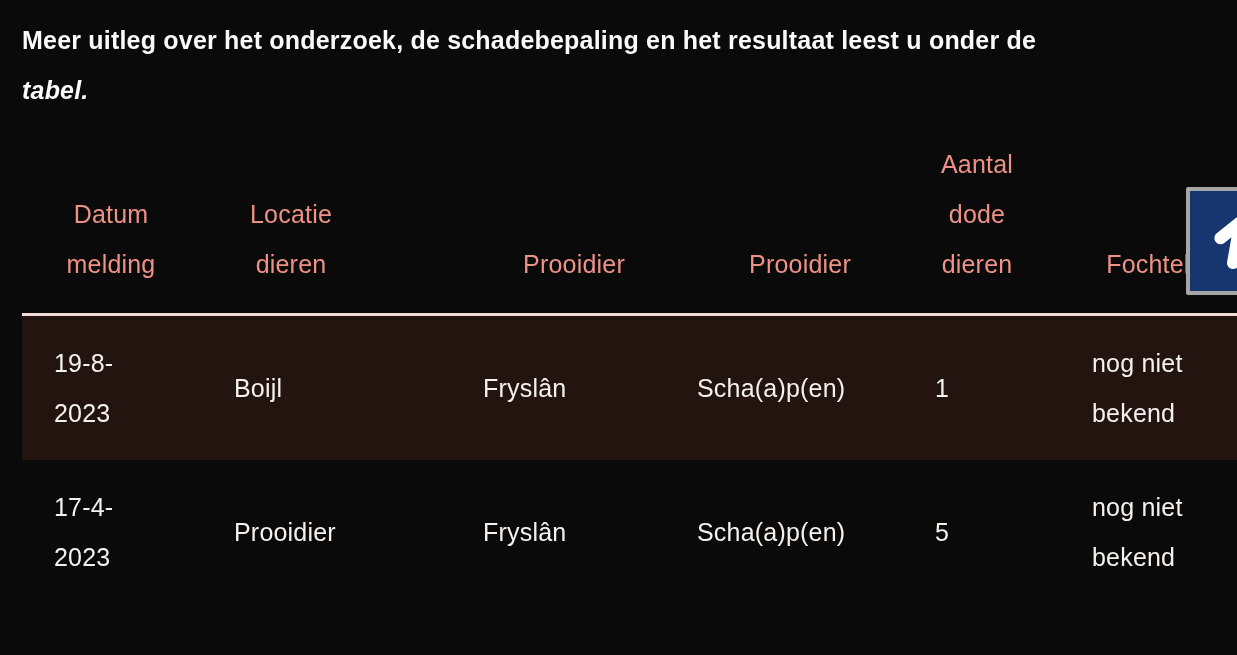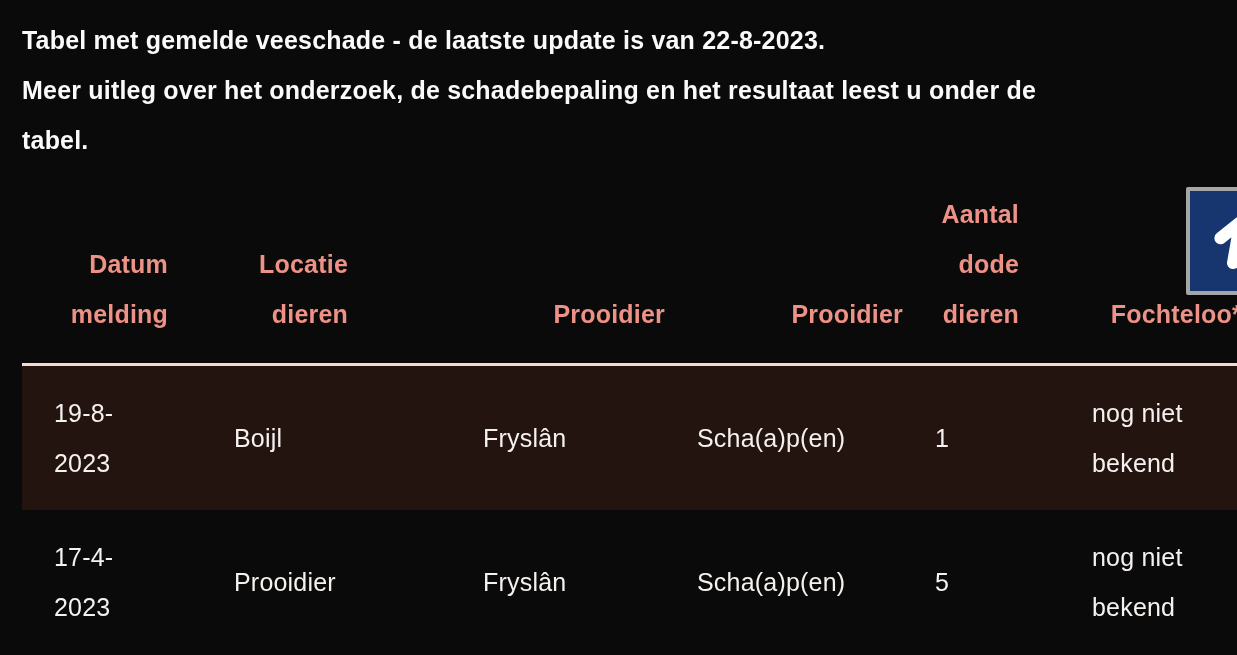--- a/index.html
+++ b/index.html
@@ -20,35 +20,35 @@
   }
   
   .intro p {
     margin: 0;
     font-size: 25px;
     font-weight: 700;
     line-height: 50px;
     color: #fafafa;
     letter-spacing: 0.2px;
   }
-  .intro .block { display: block; }
+  .intro .block { display: block; font-style: italic; }
 
   
   table.veeschade {
     margin-top: 20px;
     width: 1220px;
     border-collapse: collapse;
     table-layout: fixed;
   }
   th {
     color: #ee9186;
-    font-weight: 700;
+    font-weight: 400;
     font-size: 25px;
     line-height: 50px;
-    text-align: right;
+    text-align: center;
     vertical-align: bottom;
     padding: 4px 0 24px 32px;
     border-bottom: 3px solid #f2dbd5;
     letter-spacing: 0.2px;
   }
   td {
     color: #f5f1ef;
     font-weight: 400;
     font-size: 25px;
     line-height: 50px;
@@ -81,21 +81,20 @@
     padding: 0;
   }
   .totop svg { transform: rotate(10deg); }
 </style>
 </head>
 <body>
 
 <main class="page">
 
   <section class="intro">
-    <p>Tabel met gemelde veeschade - de laatste update is van 22-8-2023.</p>
     <p><span>Meer uitleg over het onderzoek, de schadebepaling en het resultaat leest u onder de</span><span class="block">tabel.</span></p>
   </section>
 
   <table class="veeschade">
     <colgroup>
       <col style="width:180px">
       <col style="width:249px">
       <col style="width:214px">
       <col style="width:238px">
       <col style="width:157px">

